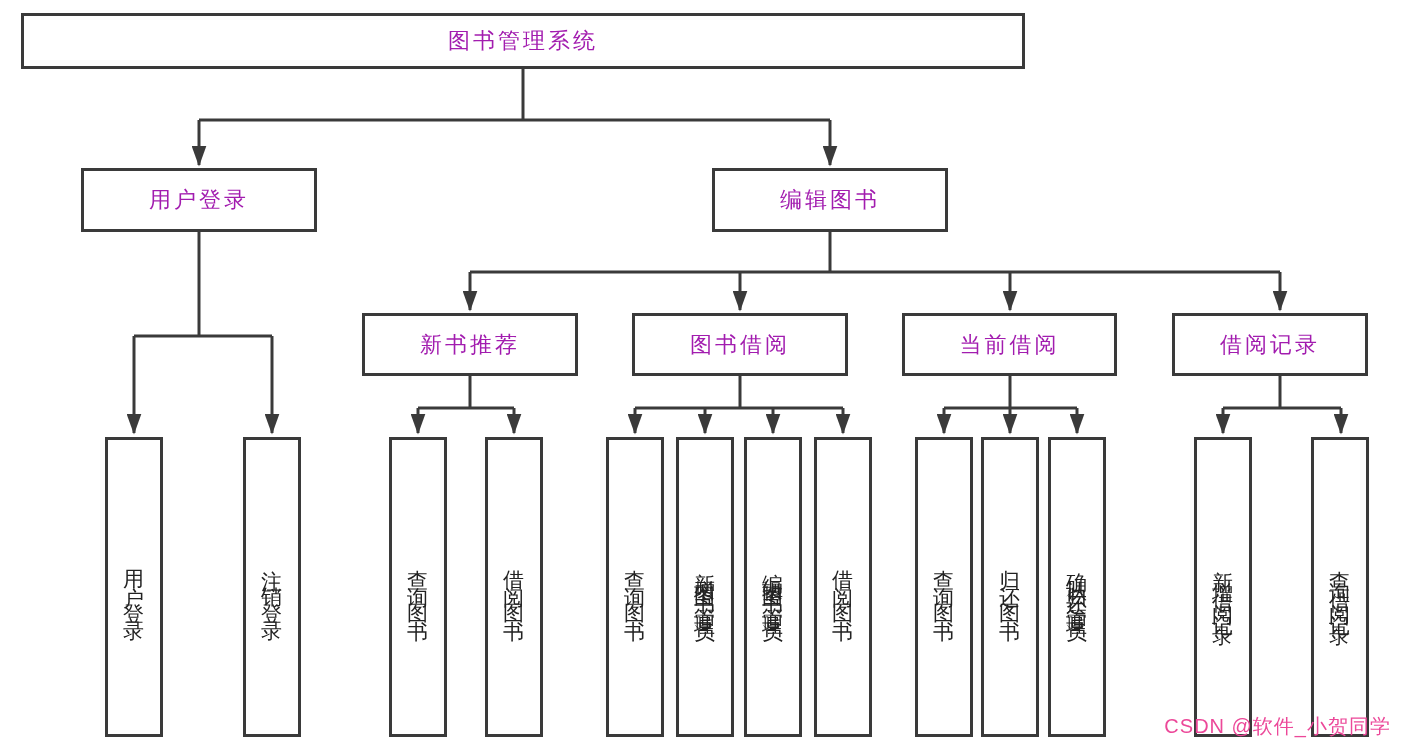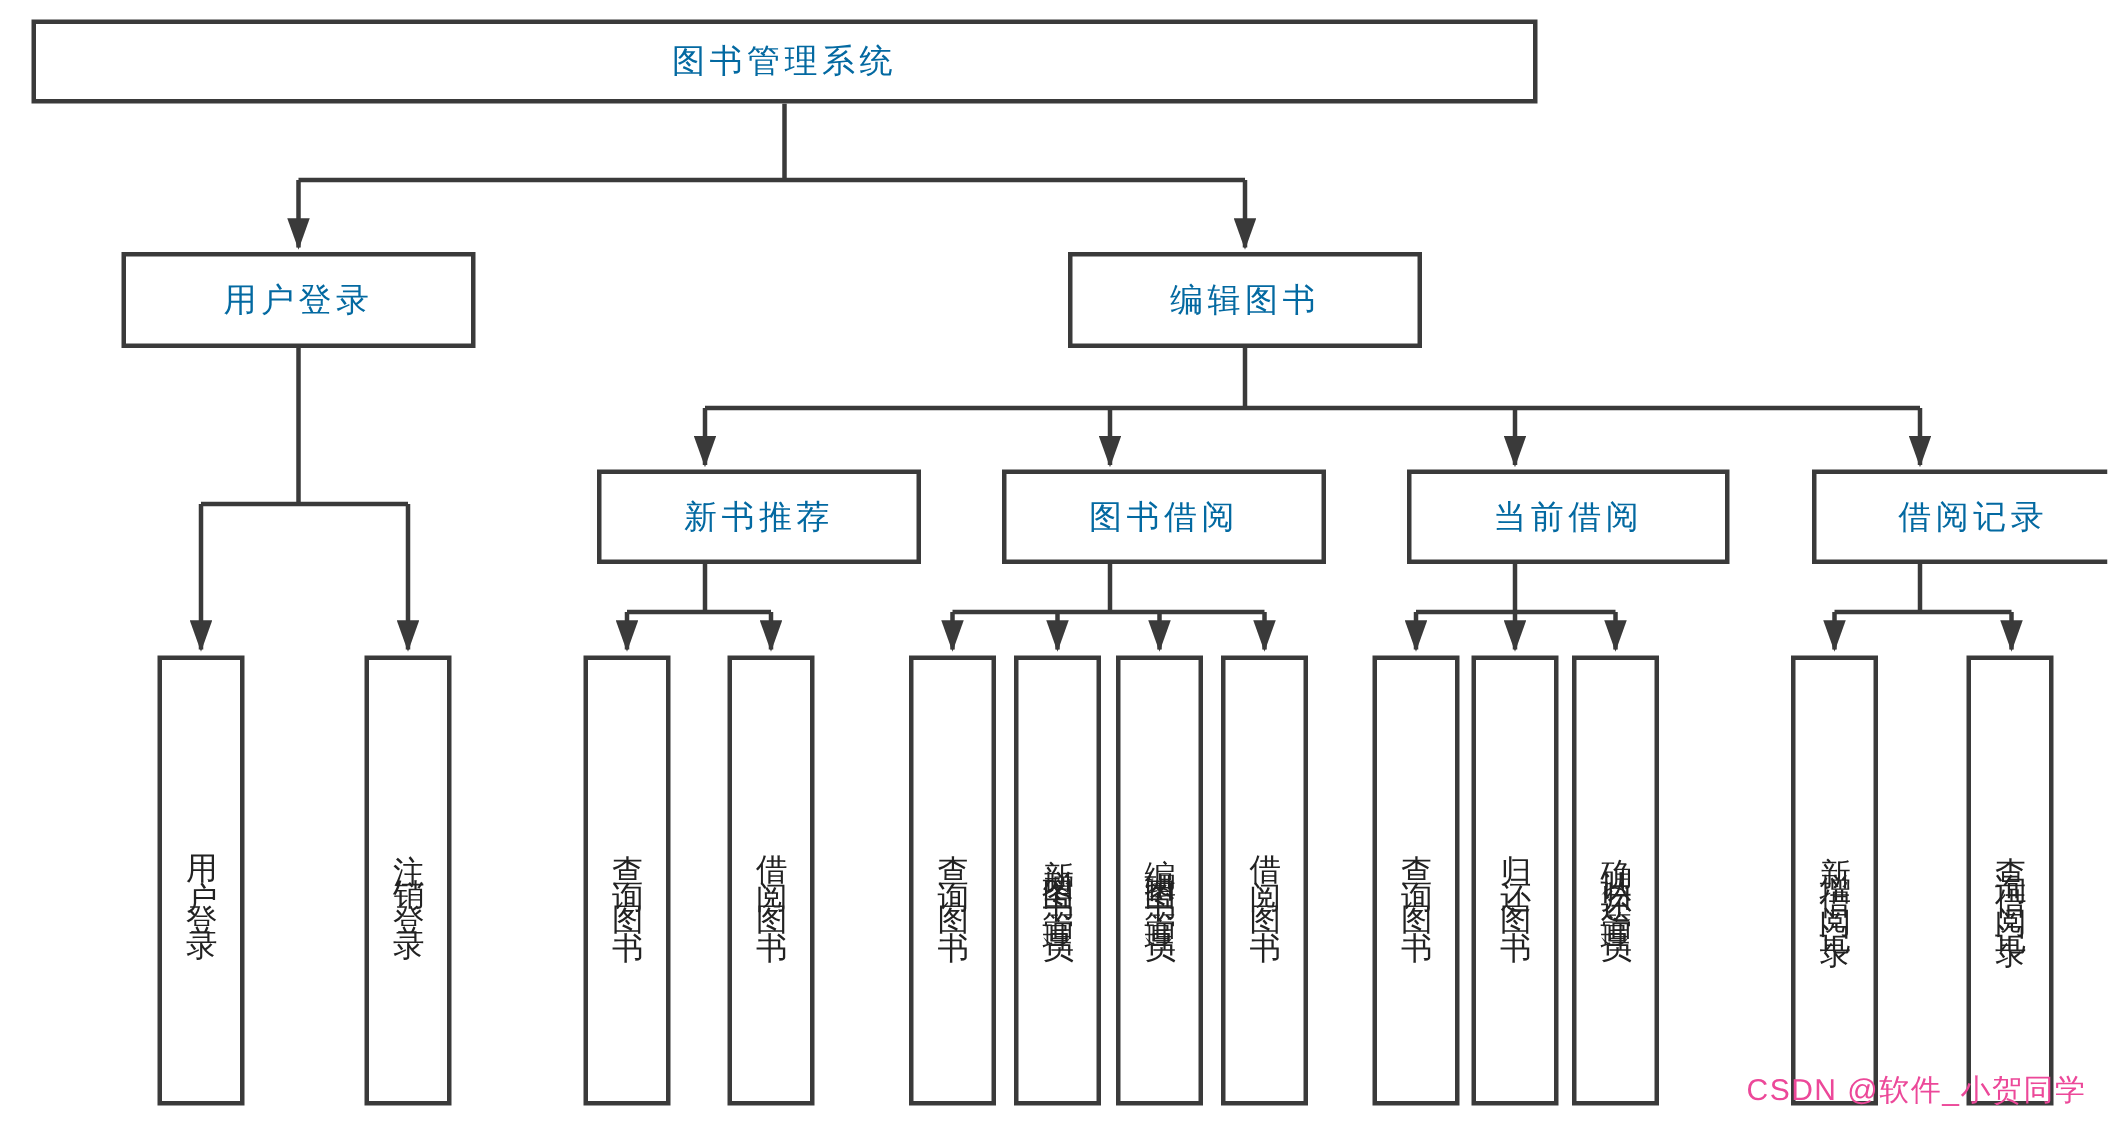--- a/index.html
+++ b/index.html
@@ -16,25 +16,25 @@
     box-sizing:border-box;
     border:3px solid #3a3a3a;
     background:#ffffff;
     display:flex;align-items:center;justify-content:center;
     color:#222222;
   }
   .h-label{
     font-size:22px;
     letter-spacing:3px;
     white-space:nowrap;
-    color:#0369a1;
+    color:#a21caf;
   }
   .node-root{left:21px;top:13px;width:1004px;height:56px;}
   .node-l2{top:168px;height:64px;width:236px;}
-  .node-l3{top:313px;height:63px;margin-left:36px;}
+  .node-l3{top:313px;height:63px;}
   .leaf{
     top:437px;width:58px;height:300px;
   }
   .v-label{
     writing-mode:vertical-rl;
     text-orientation:mixed;
     font-size:21px;
     line-height:1;
     color:#222222;
     white-space:nowrap;
@@ -131,21 +131,21 @@
 
   <div class="node node-l3" style="left:362px;width:216px">
     <span class="h-label">新书推荐</span>
   </div>
   <div class="node node-l3" style="left:902px;width:215px">
     <span class="h-label">当前借阅</span>
   </div>
   <div class="node node-l3" style="left:632px;width:216px">
     <span class="h-label">图书借阅</span>
   </div>
-  <div class="node node-l3" style="left:1172px;width:215px">
+  <div class="node node-l3" style="left:1172px;width:196px">
     <span class="h-label">借阅记录</span>
   </div>
 
   <div class="node leaf" style="left:105px">
     <span class="v-label" style="letter-spacing: 17px;">用户登录</span>
   </div>
   <div class="node leaf" style="left:243px">
     <span class="v-label" style="letter-spacing: 17px;">注销登录</span>
   </div>
 

